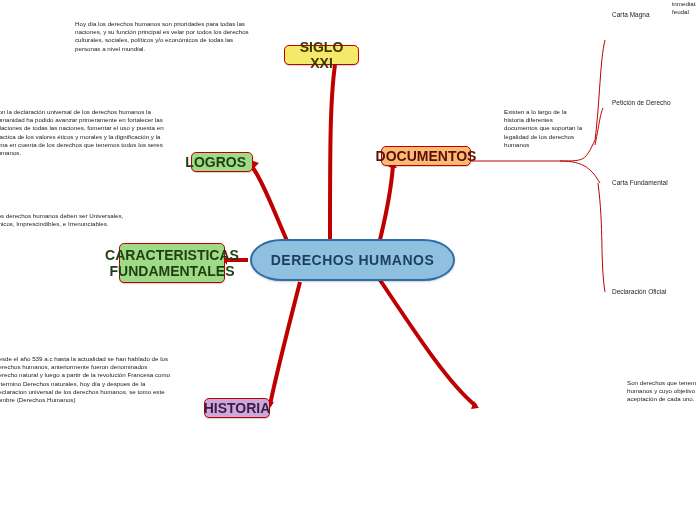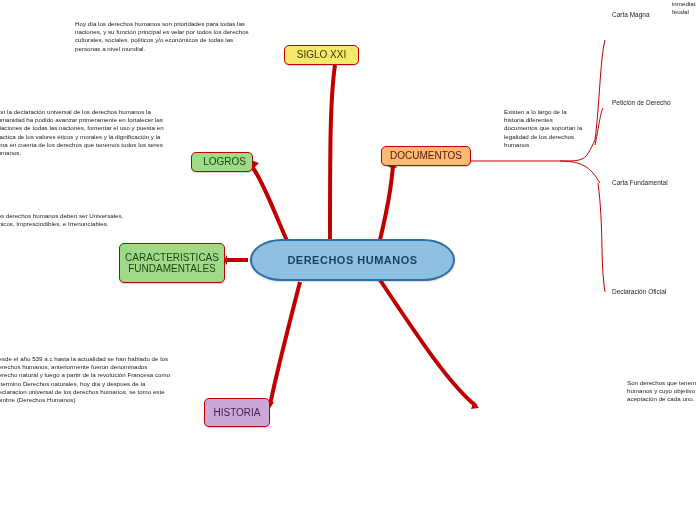--- a/index.html
+++ b/index.html
@@ -37,28 +37,28 @@
     align-items: center;
     justify-content: center;
     text-align: center;
     line-height: 1.15;
   }
   .central {
     border-radius: 60px / 40px;
     background: #8fc0e0;
     border: 2px solid #2e6ea8;
     color: #1c3f5e;
-    font-size: 11px;
+    font-size: 14px;
     font-weight: bold;
     letter-spacing: 0.5px;
     box-shadow: 0 1px 2px rgba(0,0,0,0.18);
   }
   .lvl1 {
-    font-size: 10px;
-    font-weight: normal;
+    font-size: 14px;
+    font-weight: bold;
     padding: 5px 6px;
     box-shadow: 0 1px 1px rgba(0,0,0,0.18);
   }
   .yellow { background:#f5e96b; border:1.5px solid #c00000; color:#3a3a00; }
   .green  { background:#9fdb86; border:1.5px solid #c00000; color:#1e3f12; }
   .red    { background:#fdba74; border:1.5px solid #c00000; color:#5a1008; }
   .purple { background:#cba8d8; border:1.5px solid #c00000; color:#3c1c46; }
   .lvl2 {
     font-size: 6.5px;
     color: #222;
@@ -122,21 +122,21 @@
   <div class="node lvl1 green" style="left:191px; top:152px; width:62px; height:20px;justify-content:flex-end;">
     <span>LOGROS</span>
   </div>
   <div class="leaf-text" style="left:-6px; top:108px; width:180px;">Con la declaración universal de los derechos humanos la humanidad ha podido avanzar primeramente en fortalecer las relaciones de todas las naciones, fomentar el uso y puesta en practica de los valores éticos y morales y la dignificación y la toma en cuenta de los derechos que tenemos todos los seres humanos.</div>
 
   <div class="node lvl1 green" style="left:119px; top:243px; width:106px; height:40px;">
     <span>CARACTERISTICAS FUNDAMENTALES</span>
   </div>
   <div class="leaf-text" style="left:-6px; top:212px; width:150px;">Los derechos humanos deben ser Universales, Unicos, Imprescindibles, e Irrenunciables.</div>
 
-  <div class="node lvl1 purple" style="left:204px; top:398px; width:66px; height:29px;">
+  <div class="node lvl1 purple" style="left:204px; top:398px; width:66px; height:20px;">
     <span>HISTORIA</span>
   </div>
   <div class="leaf-text" style="left:-6px; top:355px; width:178px;">Desde el año 539 a.c hasta la actualidad se han hablado de los Derechos humanos, anteriormente fueron denominados Derecho natural y luego a partir de la revolución Francesa como el termino Derechos naturales, hoy día y despues de la Declaracion universal de los derechos humanos, se tomo este nombre (Derechos Humanos)</div>
 
   <div class="leaf-text right" style="left:627px; top:379px; width:140px;">Son derechos que tenemos todos los seres humanos y cuyo objetivo es la dignificación y la aceptación de cada uno.</div>
 
   <div class="node lvl1 red" style="left:381px; top:146px; width:90px; height:20px;">
     <span>DOCUMENTOS</span>
   </div>
   <div class="leaf-text right" style="left:504px; top:108px; width:82px;">Existen a lo largo de la historia diferentes documentos que soportan la legalidad de los derechos humanos</div>

